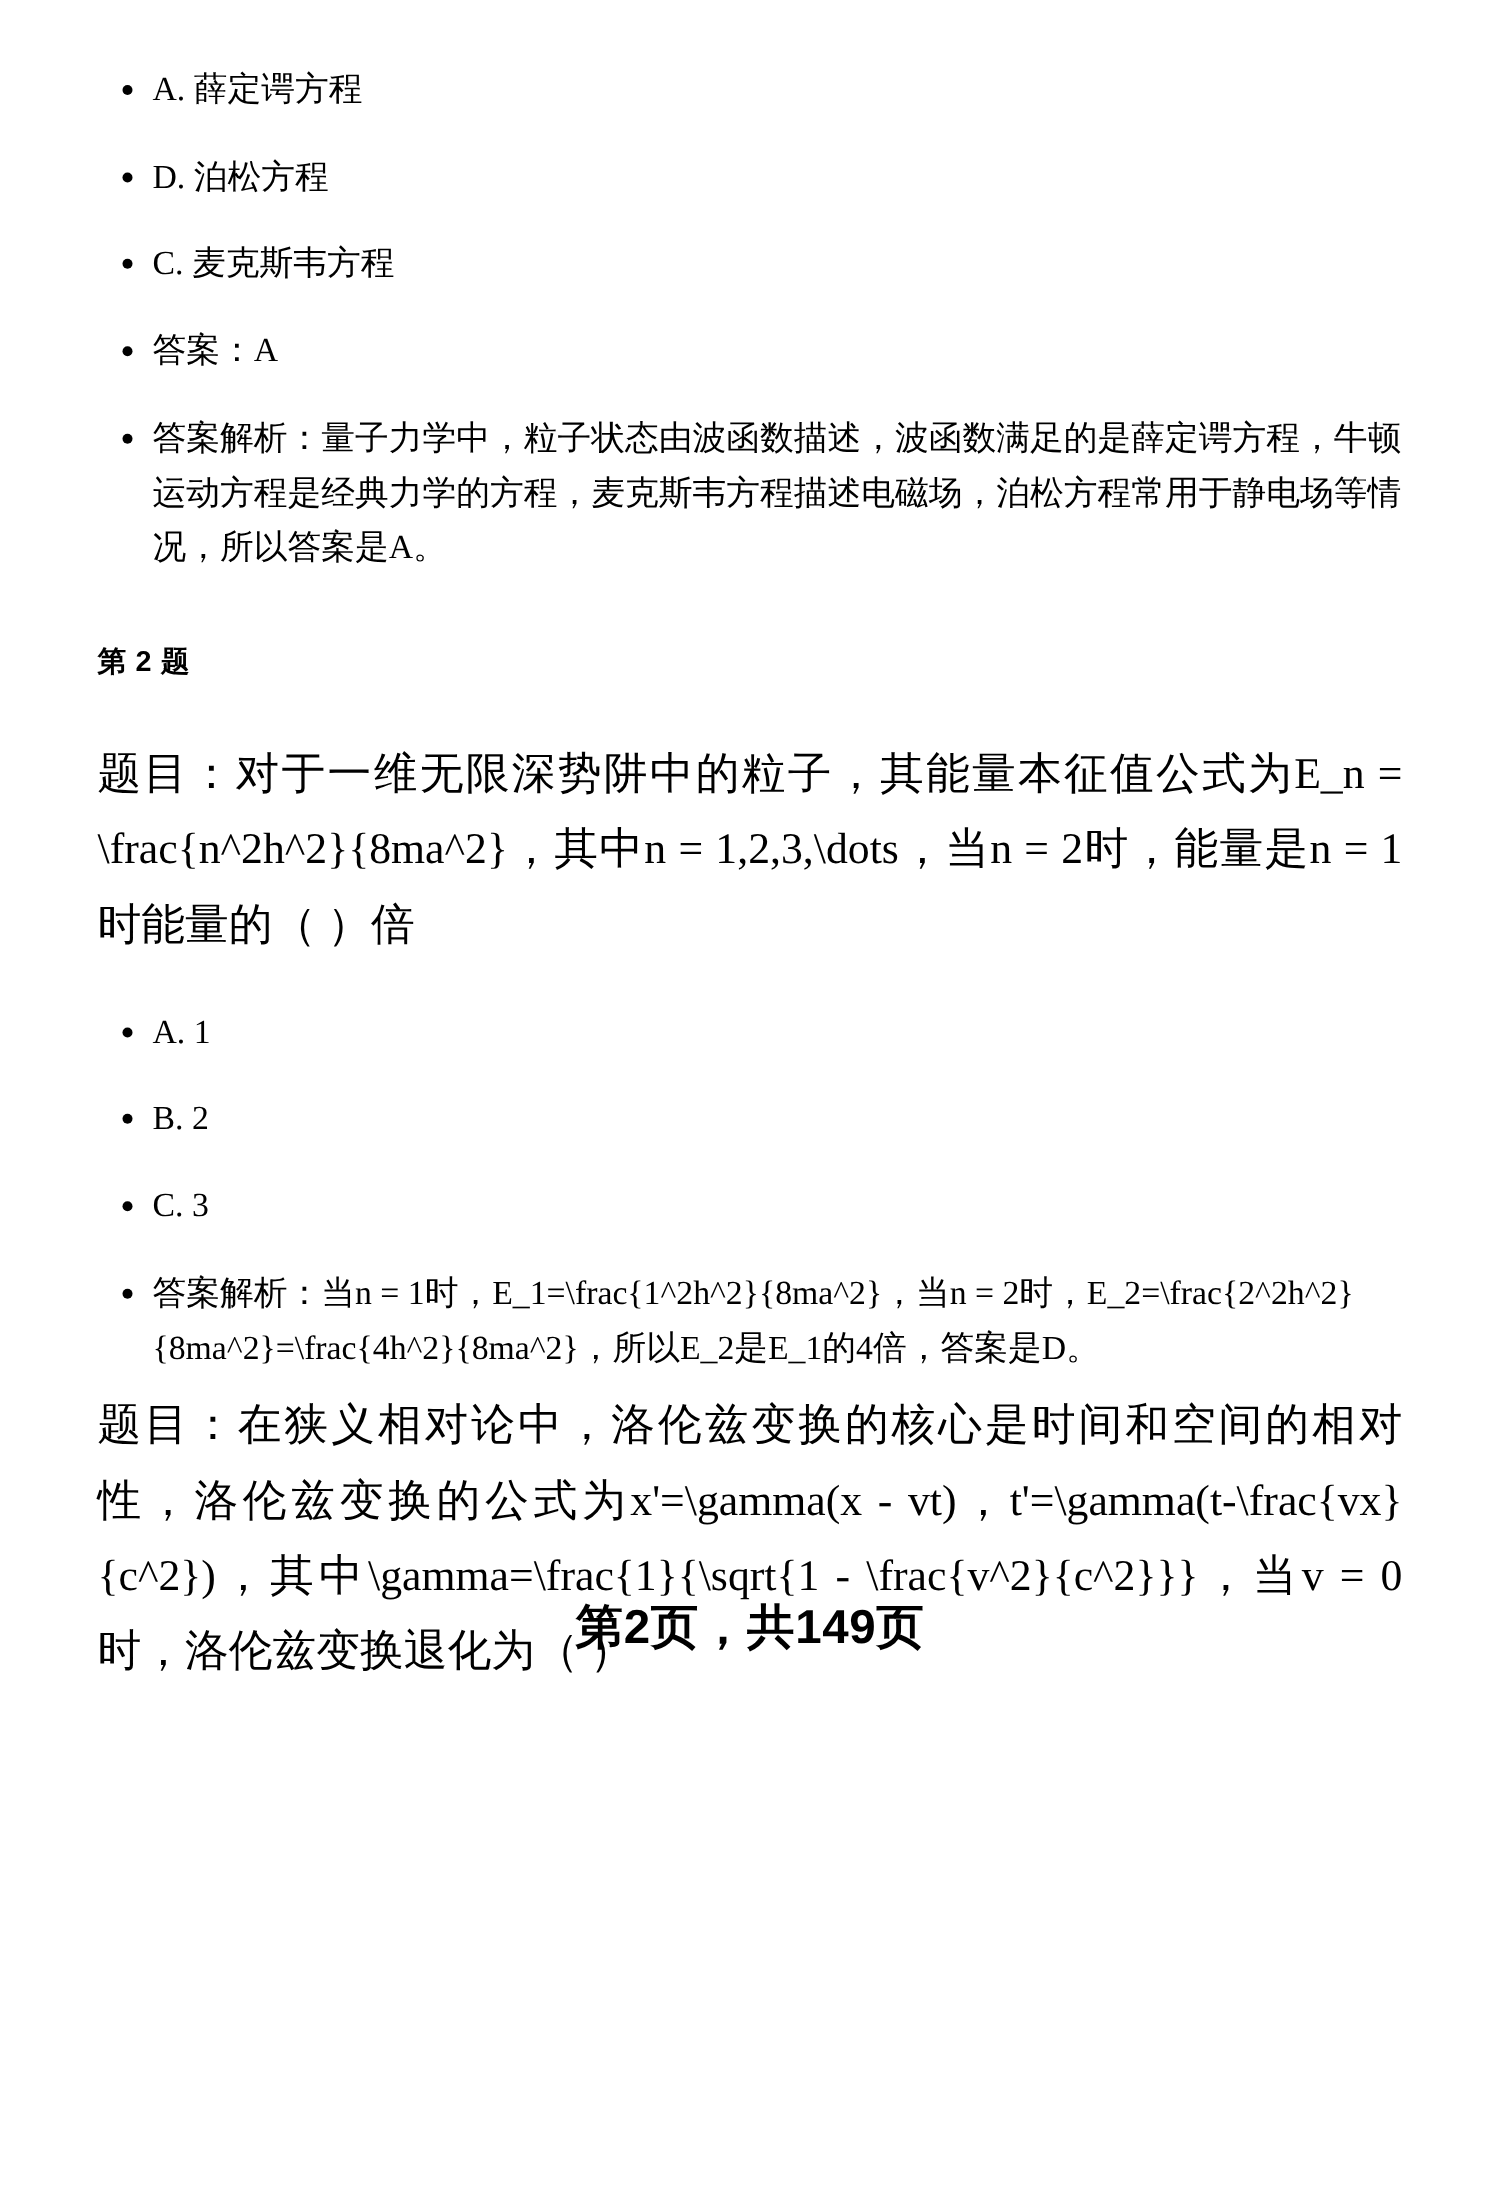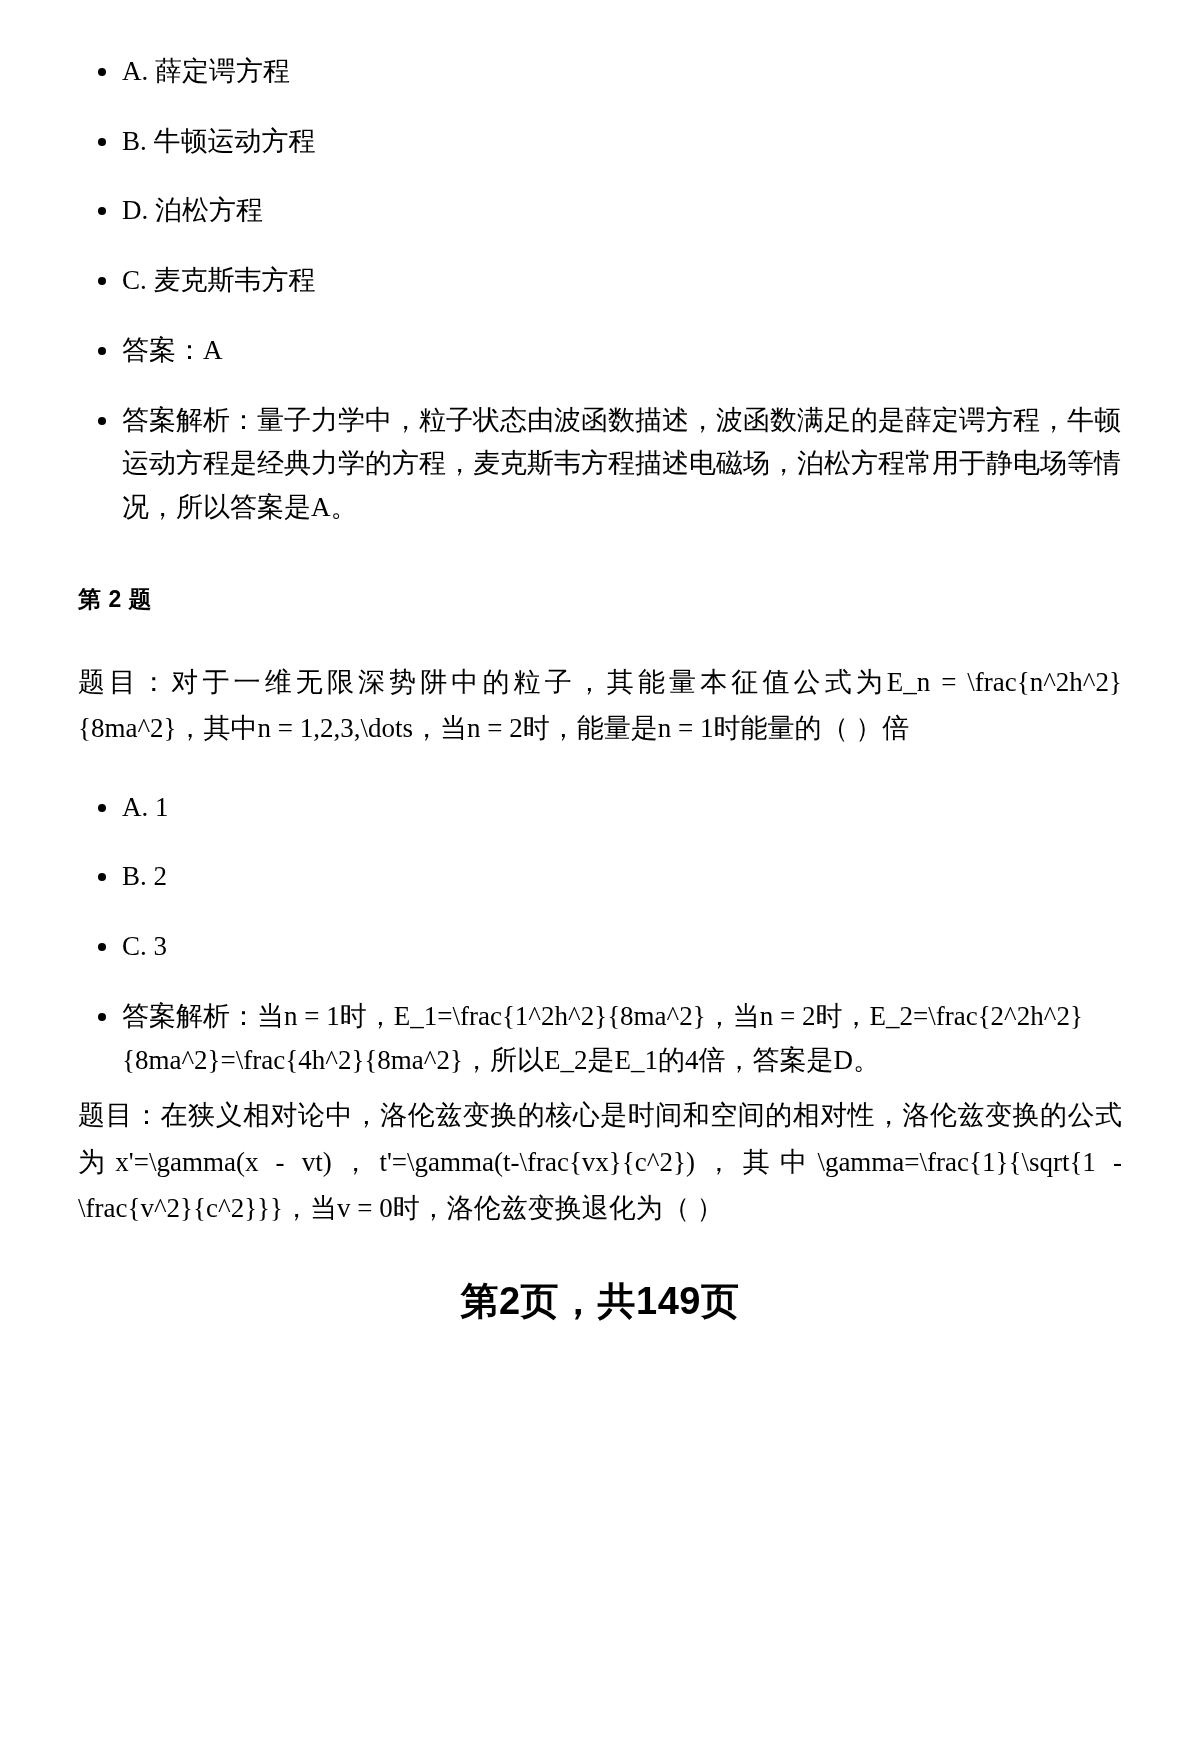--- a/index.html
+++ b/index.html
@@ -51,21 +51,21 @@
 
   h2.qhead {
     font-family: "Liberation Sans", "DejaVu Sans", sans-serif;
     font-weight: bold;
     font-size: 23px;
     margin: 54px 0 44px 0;
     letter-spacing: 0.5px;
   }
 
   p.qbody {
-    font-size: 27px;
+    font-size: 35px;
     line-height: 1.72;
     margin: 0 0 34px 0;
     text-align: justify;
   }
 
   .footer {
     position: absolute;
     left: 0;
     right: 0;
     bottom: 30px;
@@ -80,21 +80,20 @@
 </style>
 </head>
 <body>
 
 <div class="page">
 
   <div class="spacer-top"></div>
 
   <ul class="opts">
     <li>A. 薛定谔方程</li>
-    <li>B. 牛顿运动方程</li>
     <li>D. 泊松方程</li>
     <li>C. 麦克斯韦方程</li>
     <li>答案：A</li>
     <li class="para">答案解析：量子力学中，粒子状态由波函数描述，波函数满足的是薛定谔方程，牛顿运动方程是经典力学的方程，麦克斯韦方程描述电磁场，泊松方程常用于静电场等情况，所以答案是A。</li>
   </ul>
 
   <h2 class="qhead">第 2 题</h2>
   <p class="qbody">题目：对于一维无限深势阱中的粒子，其能量本征值公式为E_n = \frac{n^2h^2}{8ma^2}，其中n = 1,2,3,\dots，当n = 2时，能量是n = 1时能量的（ ）倍</p>
 
   <ul class="opts">

